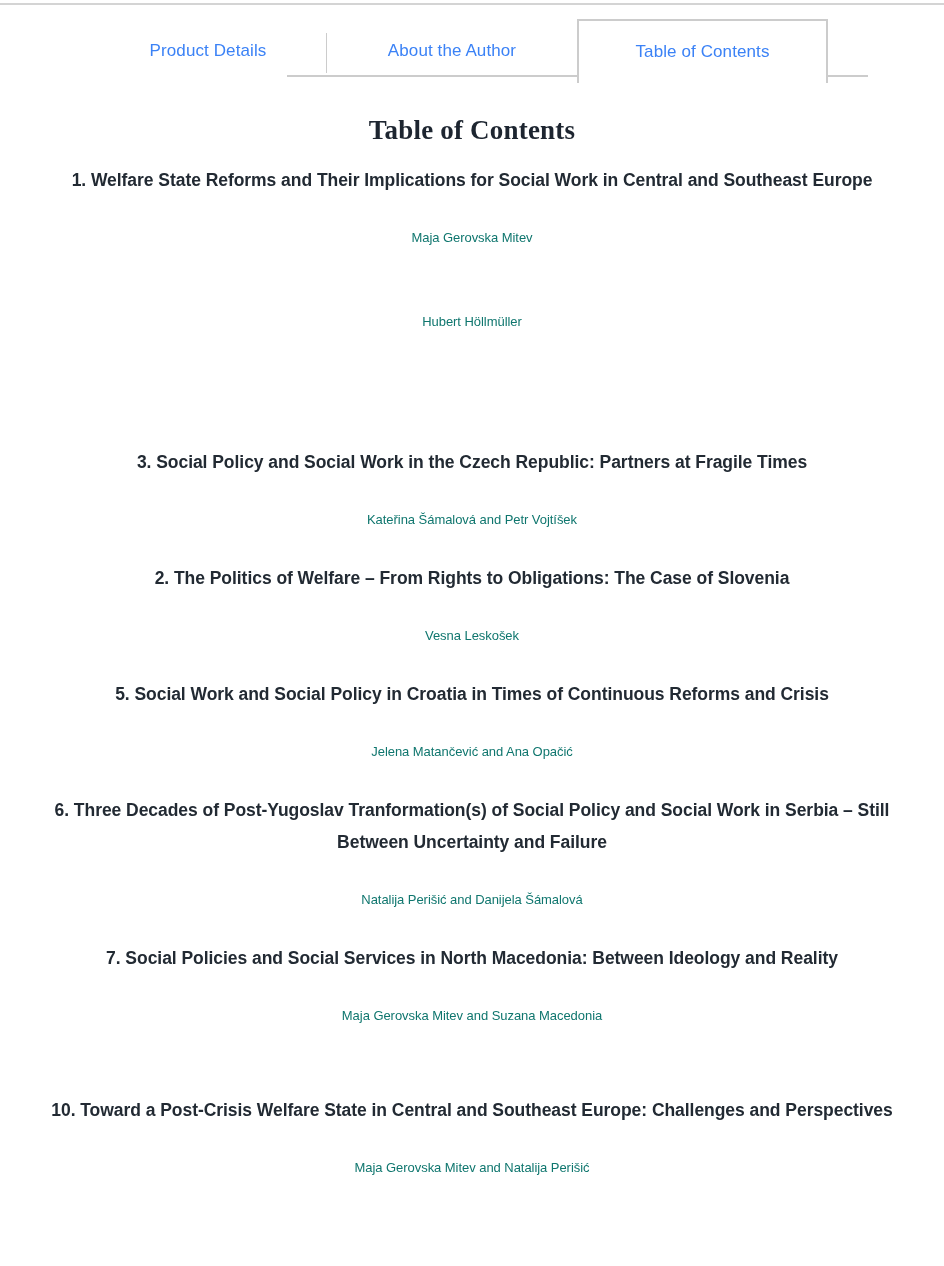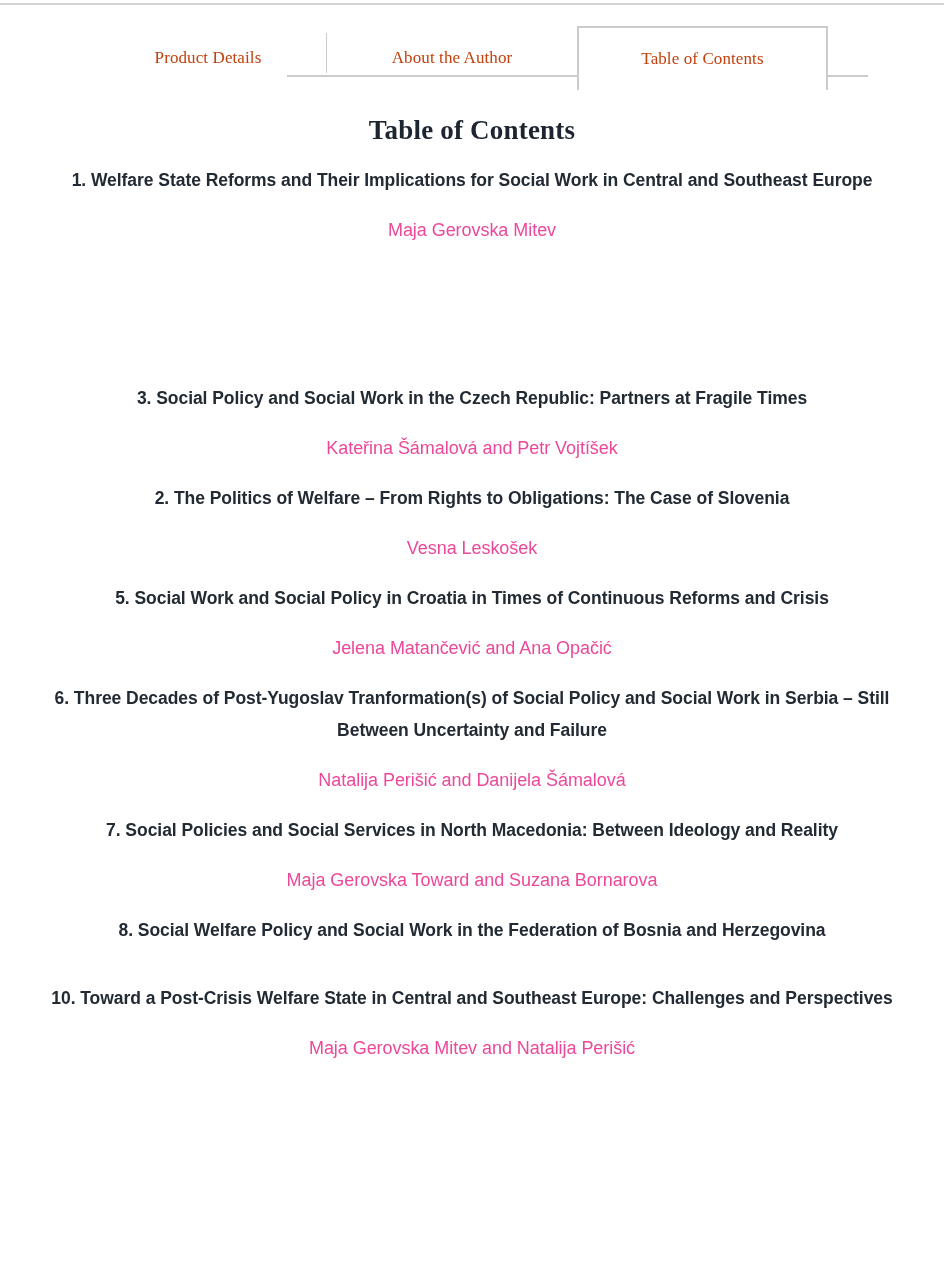--- a/index.html
+++ b/index.html
@@ -29,28 +29,28 @@
   .tab-strip {
     position: absolute;
     top: 11px;
     left: 0;
     width: 944px;
     height: 65px;
   }
 
   .tab {
     position: absolute;
-    top: 15px;
+    top: 8px;
     height: 64px;
     display: flex;
     align-items: center;
     justify-content: center;
-    color: #c2410c;
+    color: #3b82f6;
     font-size: 17px;
-    font-family: Liberation Serif, serif;
+    font-family: Liberation Sans, sans-serif;
     letter-spacing: 0.1px;
     box-sizing: border-box;
     background: #ffffff;
     white-space: nowrap;
   }
 
   .tab-product-details { left: 93px;  width: 230px; }
   .tab-about-author    { left: 327px; width: 250px; text-align: center; }
 
   .tab-active {
@@ -124,24 +124,24 @@
     color: #222a33;
     line-height: 32px;
     margin: 0;
     padding: 0 22px;
     letter-spacing: -0.05px;
   }
 
   .entry-authors {
     font-family: "Liberation Sans", sans-serif;
     font-weight: normal;
-    font-size: 18px;
-    color: #ec4899;
+    font-size: 13px;
+    color: #0f766e;
     line-height: 32px;
-    margin: 0;
+    margin: 8px;
     padding: 0 22px;
     letter-spacing: -0.05px;
   }
 
   
   .gap-sm { height: 18px; }
   .gap-entry { height: 18px; }
   .gap-blank { height: 82px; }
 </style>
 </head>
@@ -176,20 +176,21 @@
   <div class="toc-list" id="toc-list">
       <div class="entry">
         <div class="gap-entry"></div>
         <div class="entry-title">1. Welfare State Reforms and Their Implications for Social Work in Central and Southeast Europe</div>
         <div class="gap-sm"></div>
         <div class="entry-authors">Maja Gerovska Mitev</div>
       </div>
       <div class="entry">
         <div class="gap-entry"></div>
         <div class="gap-sm"></div>
+        <div class="entry-authors">Hubert Höllmüller</div>
         <div class="gap-blank"></div>
       </div>
       <div class="entry">
         <div class="gap-entry"></div>
         <div class="entry-title">3. Social Policy and Social Work in the Czech Republic: Partners at Fragile Times</div>
         <div class="gap-sm"></div>
         <div class="entry-authors">Kateřina Šámalová and Petr Vojtíšek</div>
       </div>
       <div class="entry">
         <div class="gap-entry"></div>
@@ -206,25 +207,24 @@
       <div class="entry">
         <div class="gap-entry"></div>
         <div class="entry-title">6. Three Decades of Post-Yugoslav Tranformation(s) of Social Policy and Social Work in Serbia – Still Between Uncertainty and Failure</div>
         <div class="gap-sm"></div>
         <div class="entry-authors">Natalija Perišić and Danijela Šámalová</div>
       </div>
       <div class="entry">
         <div class="gap-entry"></div>
         <div class="entry-title">7. Social Policies and Social Services in North Macedonia: Between Ideology and Reality</div>
         <div class="gap-sm"></div>
-        <div class="entry-authors">Maja Gerovska Toward and Suzana Bornarova</div>
-      </div>
-      <div class="entry">
-        <div class="gap-entry"></div>
-        <div class="entry-title">8. Social Welfare Policy and Social Work in the Federation of Bosnia and Herzegovina</div>
+        <div class="entry-authors">Maja Gerovska Mitev and Suzana Macedonia</div>
+      </div>
+      <div class="entry">
+        <div class="gap-entry"></div>
         <div class="gap-sm"></div>
       </div>
       <div class="entry">
         <div class="gap-entry"></div>
         <div class="entry-title">10. Toward a Post-Crisis Welfare State in Central and Southeast Europe: Challenges and Perspectives</div>
         <div class="gap-sm"></div>
         <div class="entry-authors">Maja Gerovska Mitev and Natalija Perišić</div>
       </div>
     </div>
 

